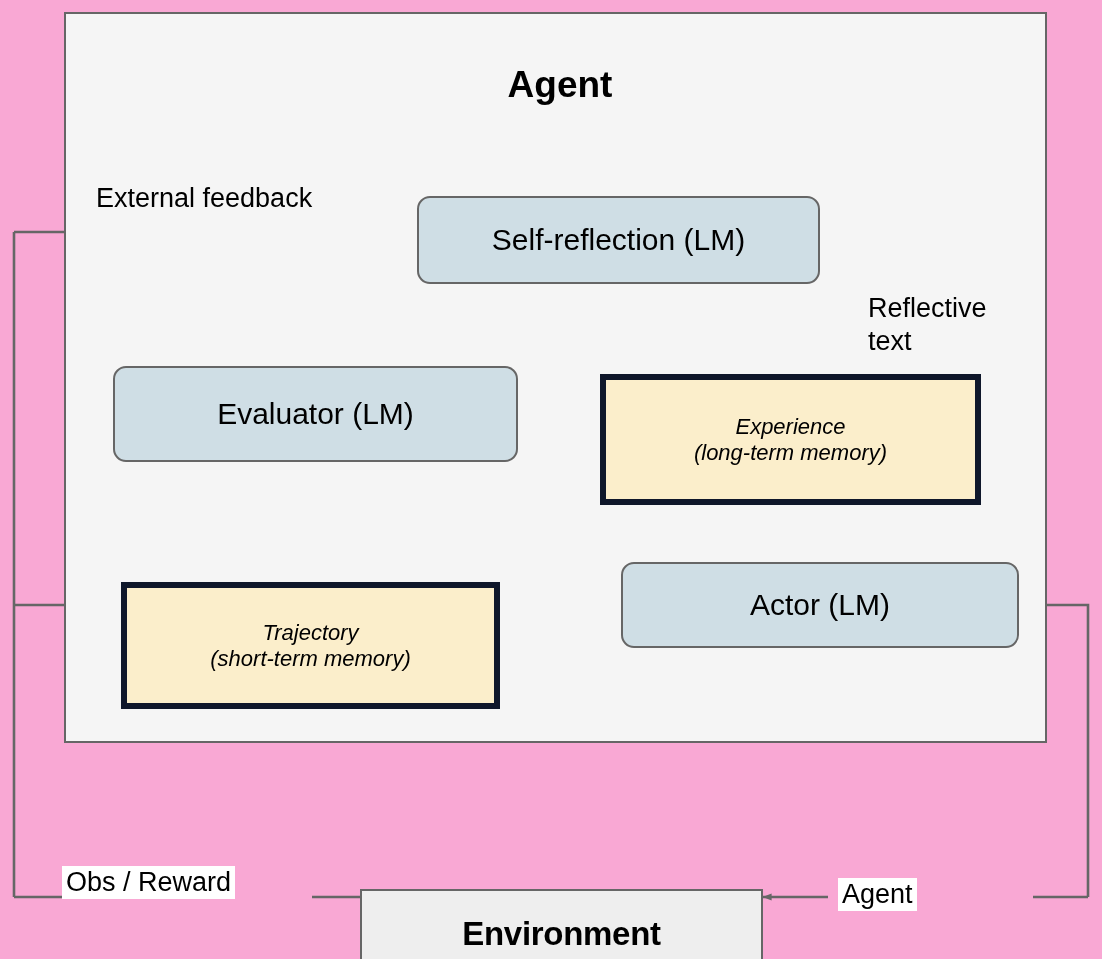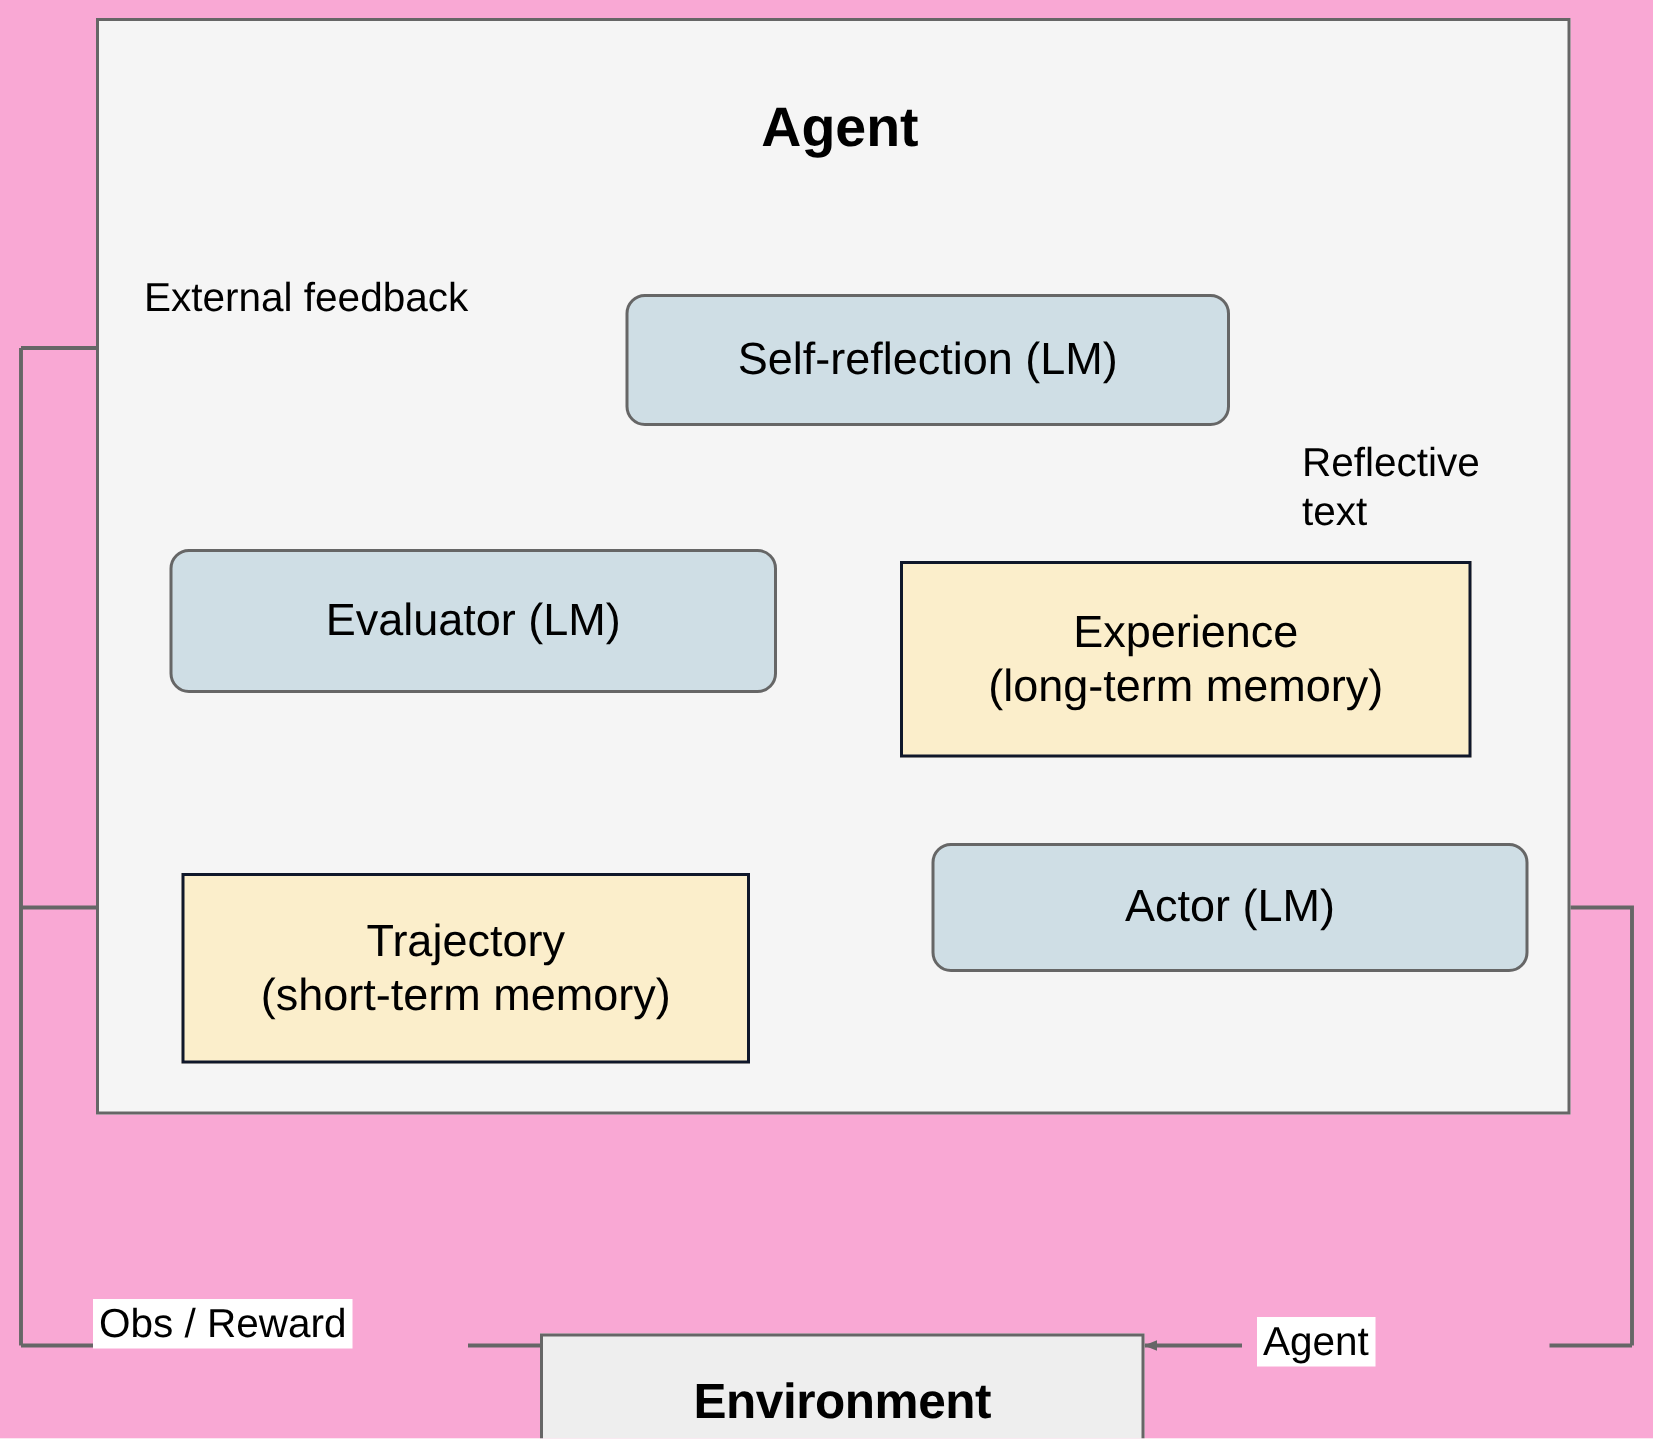--- a/index.html
+++ b/index.html
@@ -60,23 +60,24 @@
   }
 
   .lm-node {
     background: #cfdee5;
     border: 2px solid #666666;
     border-radius: 13px;
     font-size: 30px;
   }
   .mem-node {
     background: #fbeecb;
-    border: 2px solid #0f172a;
+    border: 6px solid #0f172a;
     border-radius: 0;
-    font-size: 30px;
+    font-size: 22px;
+    font-style: italic;
   }
   .env-node {
     background: #eeeeee;
     border: 2px solid #666666;
     border-radius: 0;
     font-size: 33px;
     font-weight: bold;
     letter-spacing: -0.3px;
   }
 

